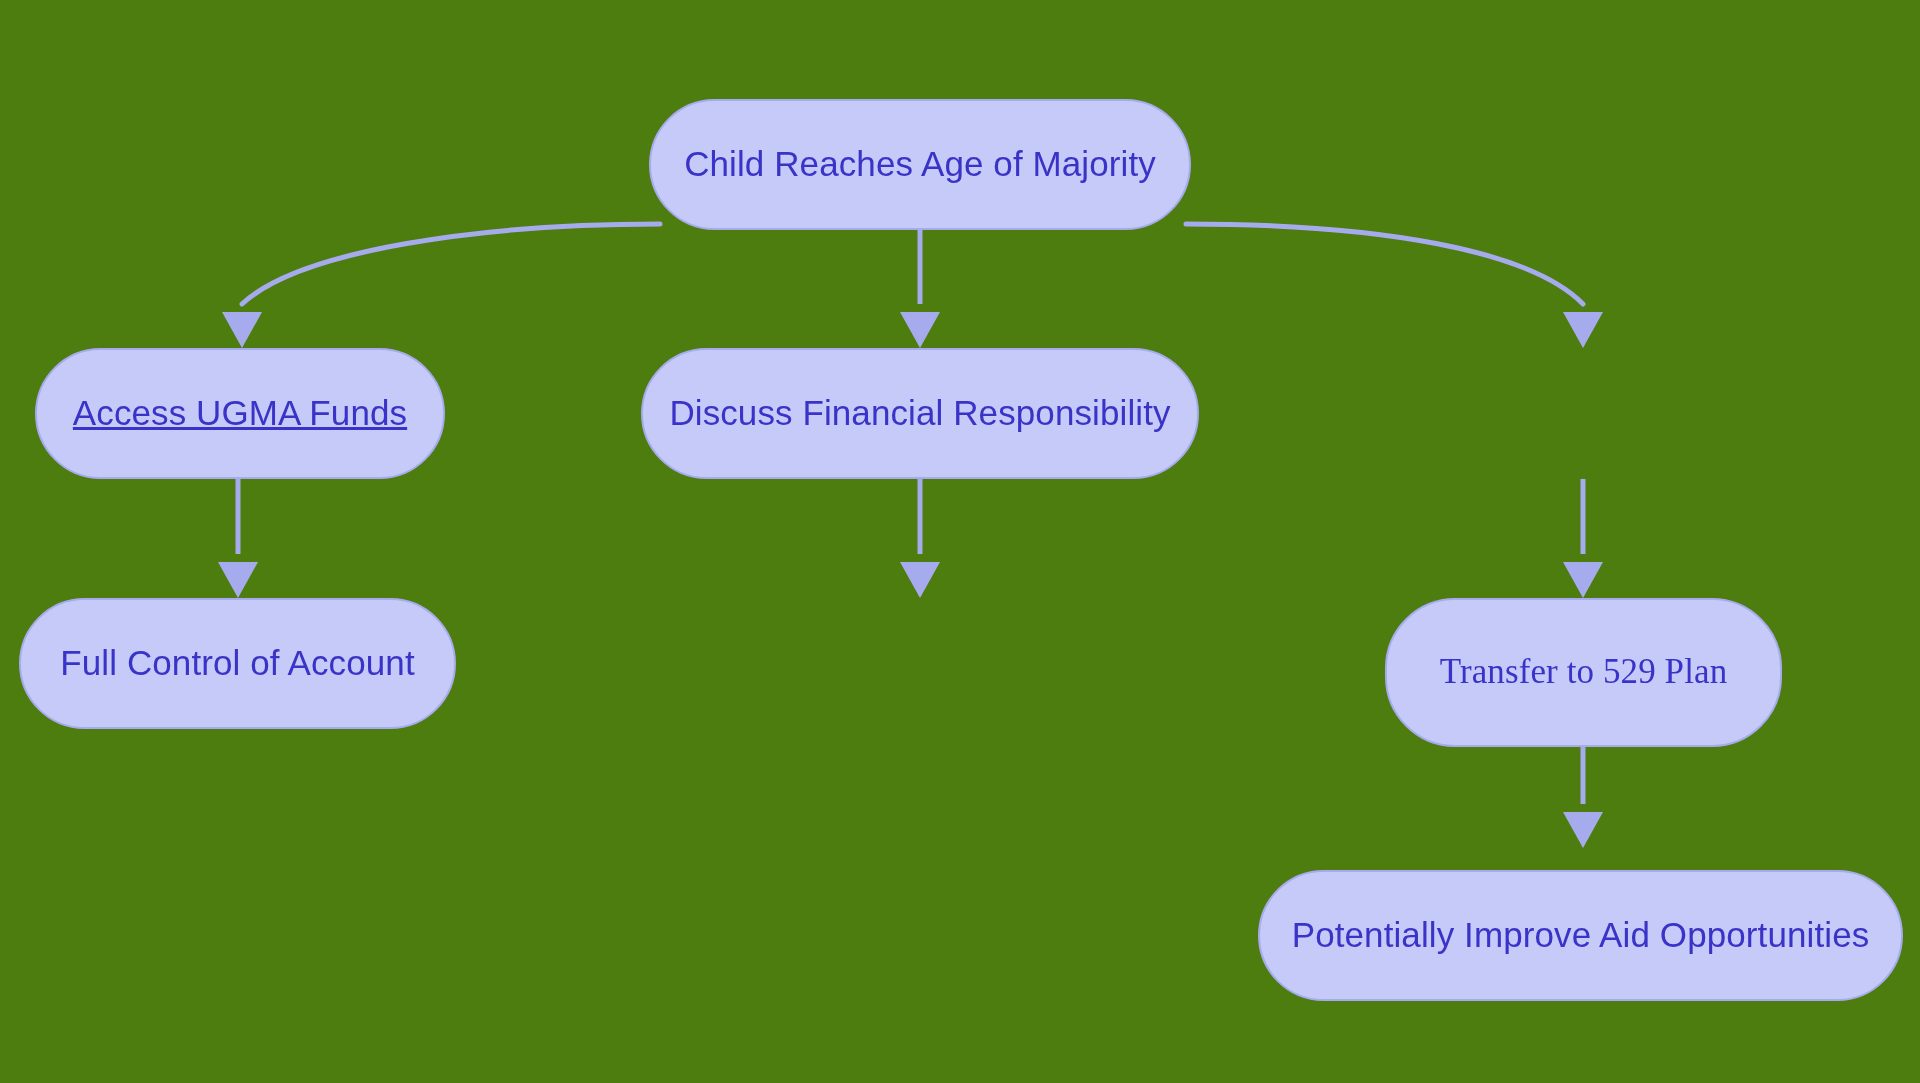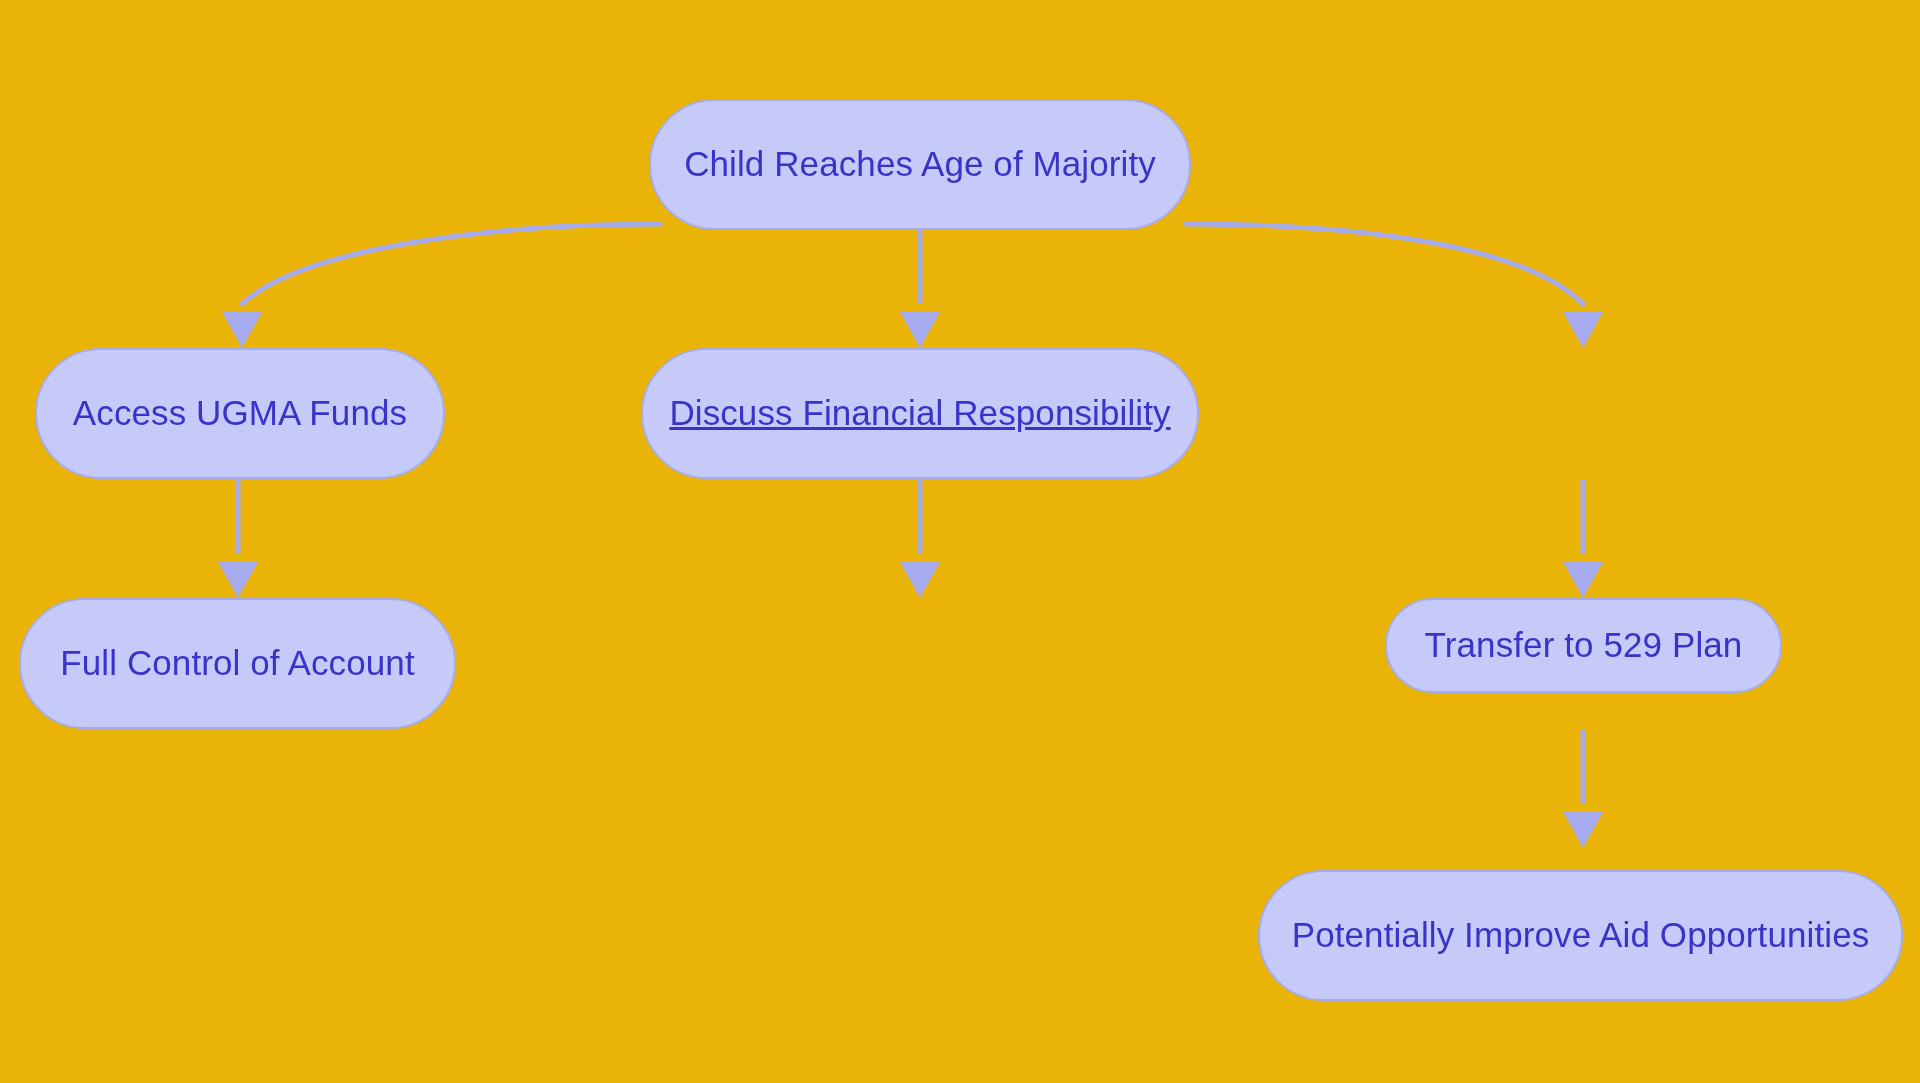--- a/index.html
+++ b/index.html
@@ -11,21 +11,21 @@
   body {
     width: 1920px;
     height: 1083px;
     overflow: hidden;
     font-family: "Liberation Sans", "DejaVu Sans", sans-serif;
   }
   #diagram-root {
     position: relative;
     width: 1920px;
     height: 1083px;
-    background: #eab308;
+    background: #4d7c0f;
   }
   #edge-layer {
     position: absolute;
     left: 0;
     top: 0;
     width: 1920px;
     height: 1083px;
     pointer-events: none;
   }
   .node {
@@ -95,35 +95,35 @@
     <g>
       <path d="M 1583 729 L 1583 804" fill="none" stroke="#a6abee" stroke-width="5" stroke-linecap="butt"></path>
       <path d="M 1563 812 L 1603 812 L 1583 848 Z" fill="#a6abee"></path>
     </g>
   </svg>
 
   <div class="node" style="left:649px; top:99px; width:542px; height:131px;">
     <span class="node-label">Child Reaches Age of Majority</span>
   </div>
 
-  <div class="node" style="left:35px; top:348px; width:410px; height:131px;">
+  <div class="node" style="left:35px; top:348px; width:410px; height:131px;text-decoration:underline;">
     <span class="node-label">Access UGMA Funds</span>
   </div>
 
-  <div class="node" style="left:641px; top:348px; width:558px; height:131px;text-decoration:underline;">
+  <div class="node" style="left:641px; top:348px; width:558px; height:131px;">
     <span class="node-label">Discuss Financial Responsibility</span>
   </div>
 
 
   <div class="node" style="left:19px; top:598px; width:437px; height:131px;">
     <span class="node-label">Full Control of Account</span>
   </div>
 
 
-  <div class="node" style="left:1385px; top:598px; width:397px; height:95px;">
+  <div class="node" style="left:1385px; top:598px; width:397px; height:149px;font-family:Liberation Serif, serif;">
     <span class="node-label">Transfer to 529 Plan</span>
   </div>
 
   <div class="node" style="left:1258px; top:848px; width:645px; height:131px;margin-top:22px;">
     <span class="node-label">Potentially Improve Aid Opportunities</span>
   </div>
 
 </div>
 
 </body></html>

